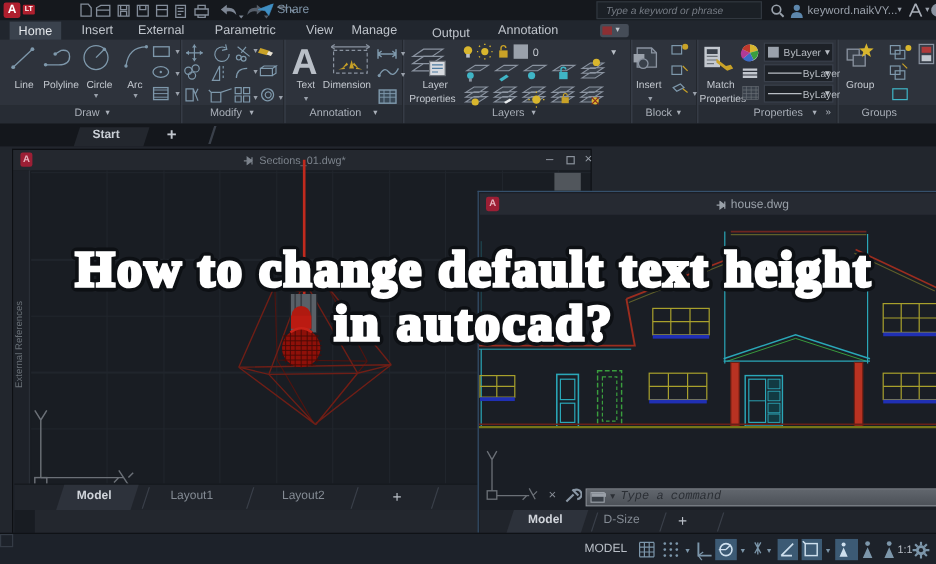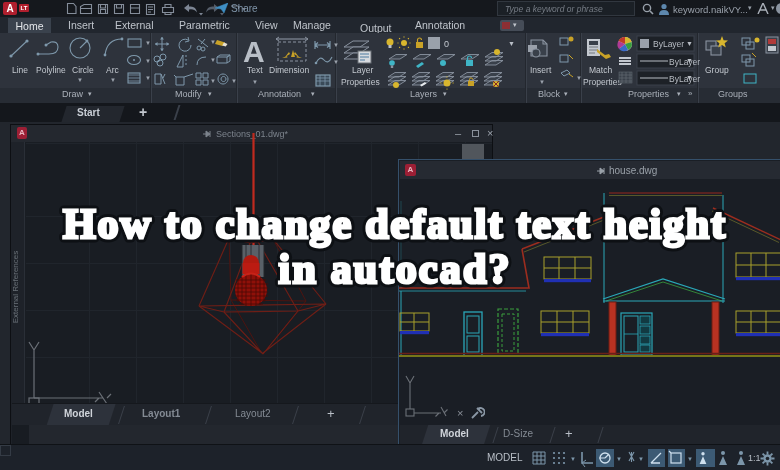--- a/index.html
+++ b/index.html
@@ -410,21 +410,21 @@
     <svg class="abs" style="left:14px;top:215px;" width="100" height="66" viewBox="0 0 100 66">
       <g stroke="#6b7077" stroke-width="1.2" fill="none">
         <path d="M9 10 L4 2 M9 10 L14 2 M9 10 V58 M9 58 H78 M74 52 L82 64 M82 58 l4 -4 M74 58 l-4 4"></path>
         <rect x="4" y="58" width="10" height="7"></rect>
       </g>
     </svg>
 
     <div class="abs" style="left:1px;top:278px;width:480px;height:22px;background:#20242b;border-top:1px solid #15181d;">
       <div class="abs" style="left:38px;top:0px;width:62px;height:22px;background:#2d323b;transform:skewX(-18deg);"></div>
       <div class="abs" style="left:52px;top:4px;font-size:10px;font-weight:bold;color:#d0d4da;">Model</div>
-      <div class="abs" style="left:130px;top:4px;font-size:10px;color:#848b94;font-weight:bold;">Layout1</div>
+      <div class="abs" style="left:130px;top:4px;font-size:10px;color:#848b94;">Layout1</div>
       <div class="abs" style="left:212px;top:4px;font-size:10px;color:#848b94;margin-left:11px;">Layout2</div>
       <div class="abs" style="left:109px;top:2px;width:1px;height:18px;background:#3a404a;transform:skewX(-18deg);"></div>
       <div class="abs" style="left:196px;top:2px;width:1px;height:18px;background:#3a404a;transform:skewX(-18deg);"></div>
       <div class="abs" style="left:283px;top:2px;width:1px;height:18px;background:#3a404a;transform:skewX(-18deg);"></div>
       <div class="abs" style="left:315px;top:2px;font-size:13px;color:#b9bfc7;">+</div>
       <div class="abs" style="left:350px;top:2px;width:1px;height:18px;background:#3a404a;transform:skewX(-18deg);"></div>
     </div>
 
     <div class="abs" style="left:1px;top:300px;width:480px;height:21px;background:#23272e;">
       <div class="abs" style="left:0;top:0;width:17px;height:21px;background:#181c22;"></div>
@@ -533,20 +533,27 @@
       <g stroke="#6b7077" stroke-width="1.1" fill="none">
         <path d="M11 204 L7 197 M11 204 L15 197 M11 204 V230 M15 234 H42 M42 228 l5 9 M45 234 l3.5 -3.5 M40 234 l-3.5 3.5"></path>
         <rect x="7" y="230" width="8" height="7"></rect>
       </g>
     </svg>
 
     <div class="abs" style="left:58px;top:247px;font-size:11px;color:#8a9099;">×</div>
     <svg class="abs" style="left:71px;top:245px;" width="15" height="15" viewBox="0 0 15 15">
       <path d="M2 13 L8 7 M8 4 a4 4 0 1 1 3 7 M7 3 l3 3 M12 8 l-3 -3" stroke="#8a97a5" stroke-width="1.8" fill="none"></path>
     </svg>
+    <div class="abs" style="left:89px;top:247px;width:293px;height:15px;background:linear-gradient(#61666d,#4c5158);border:1px solid #8a8f96;">
+      <div class="abs" style="left:3px;top:2px;width:12px;height:9px;background:#3a4048;border:1px solid #9aa0a8;">
+        <div class="abs" style="left:0;top:0;width:12px;height:3px;background:#9aa0a8;"></div>
+      </div>
+      <div class="abs" style="left:18px;top:3px;font-size:7px;color:#2b2f35;">▼</div>
+      <div class="abs" style="left:28px;top:1px;font-size:10px;font-style:italic;font-family:'Liberation Mono',monospace;color:#2b2f35;">Type a command</div>
+    </div>
 
     <div class="abs" style="left:1px;top:265px;width:381px;height:20px;background:#20242b;">
       <div class="abs" style="left:25px;top:0;width:62px;height:20px;background:#2d323b;transform:skewX(-18deg);"></div>
       <div class="abs" style="left:40px;top:3px;font-size:10px;font-weight:bold;color:#d0d4da;">Model</div>
       <div class="abs" style="left:103px;top:3px;font-size:10px;color:#848b94;">D-Size</div>
       <div class="abs" style="left:95px;top:2px;width:1px;height:16px;background:#3a404a;transform:skewX(-18deg);"></div>
       <div class="abs" style="left:152px;top:2px;width:1px;height:16px;background:#3a404a;transform:skewX(-18deg);"></div>
       <div class="abs" style="left:165px;top:1px;font-size:13px;color:#b9bfc7;">+</div>
       <div class="abs" style="left:200px;top:2px;width:1px;height:16px;background:#3a404a;transform:skewX(-18deg);"></div>
     </div>

